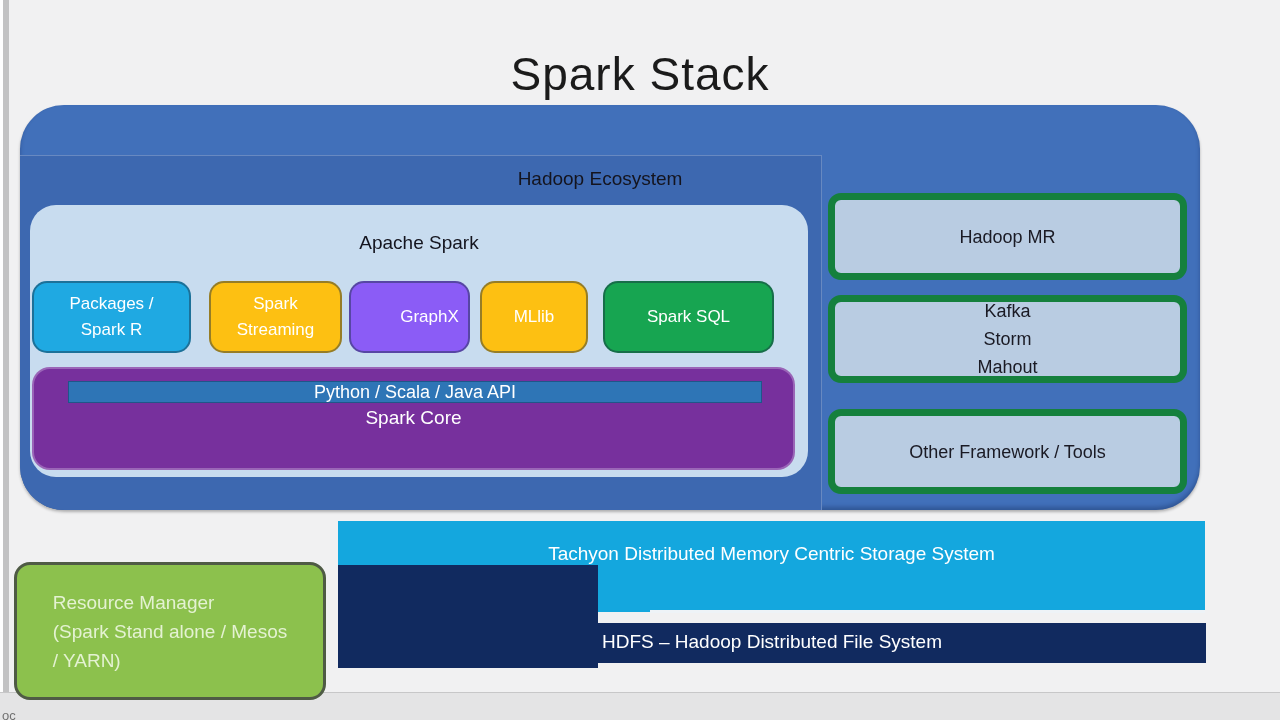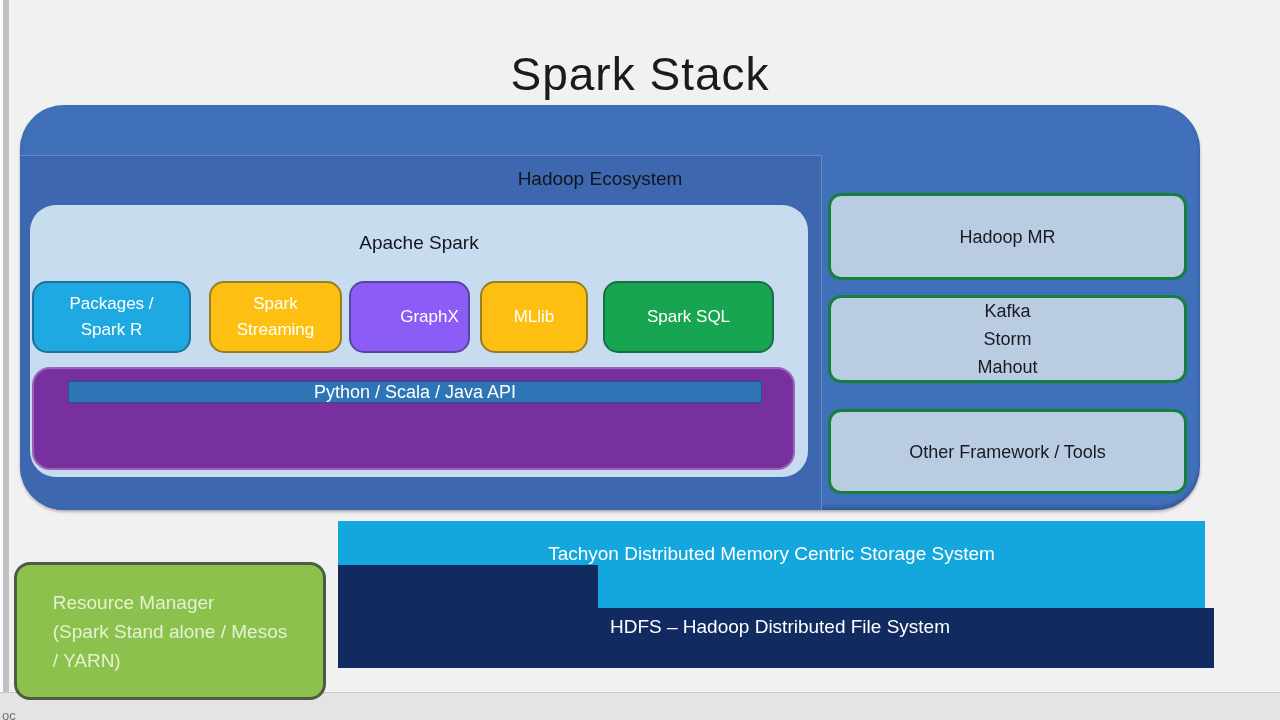--- a/index.html
+++ b/index.html
@@ -83,21 +83,21 @@
   }
   .core-label {
     left:0; top:38px; width:759px;
     text-align:center; color:#FFFFFF; font-size:19px;
   }
 
   
   .fw {
     left:828px; width:359px;
     border-radius:13px;
-    border:3px solid #15803d;
+    border:7px solid #15803d;
     display:flex; align-items:center; justify-content:center;
     text-align:center; color:#1A1A24; font-size:18px; line-height:28px;
     white-space:pre-line;
   }
   .fw-1 { top:193px; height:87px; }
   .fw-2 { top:295px; height:88px; }
   .fw-3 { top:397px; height:85px;margin-top:12px; }
 
   
   .rm-box {
@@ -109,21 +109,21 @@
     white-space:pre-line;
   }
 
   
   .tachyon-bar { left:338px; top:521px; width:867px; height:91px; }
   .tachyon-label {
     left:0; top:22px; width:867px;
     text-align:center; color:#FFFFFF; font-size:19px;
   }
   .hdfs-step { left:338px; top:565px; width:260px; height:103px; }
-  .hdfs-bar  { left:338px; top:608px; width:868px; height:60px;margin-left:8px; }
+  .hdfs-bar  { left:338px; top:623px; width:868px; height:40px; }
   .hdfs-label {
     left:0; top:8px; width:868px;
     text-align:center; color:#FFFFFF; font-size:19px;
   }
   .storage-gap-line { left:650px; top:610px; width:555px; height:3px; background:#EEF3F7; }
 </style>
 </head>
 <body>
 
 <div class="abs left-white-strip"></div>
@@ -147,20 +147,21 @@
 <div class="abs comp comp-2" style="background: rgb(253, 192, 18);">Spark
 Streaming</div>
 <div class="abs comp comp-3" style="background: #8b5cf6; padding-left: 40px;">GraphX</div>
 <div class="abs comp comp-4" style="background: rgb(253, 192, 18);">MLlib</div>
 <div class="abs comp comp-5" style="background: rgb(23, 165, 81);">Spark SQL</div>
 
 <div class="abs core-box" style="background: rgb(119, 48, 157);">
   <div class="abs api-bar" style="background: rgb(46, 117, 182);">
     <span>Python / Scala / Java API</span>
   </div>
+  <div class="abs core-label">Spark Core</div>
 </div>
 
 <div class="abs fw fw-1" style="background: rgb(185, 204, 226);">Hadoop MR</div>
 <div class="abs fw fw-2" style="background: rgb(185, 204, 226);">Kafka
 Storm
 Mahout</div>
 <div class="abs fw fw-3" style="background: rgb(185, 204, 226);">Other Framework / Tools</div>
 
 <div class="abs rm-box" style="background: rgb(140, 193, 77);">Resource Manager
 (Spark Stand alone / Mesos

